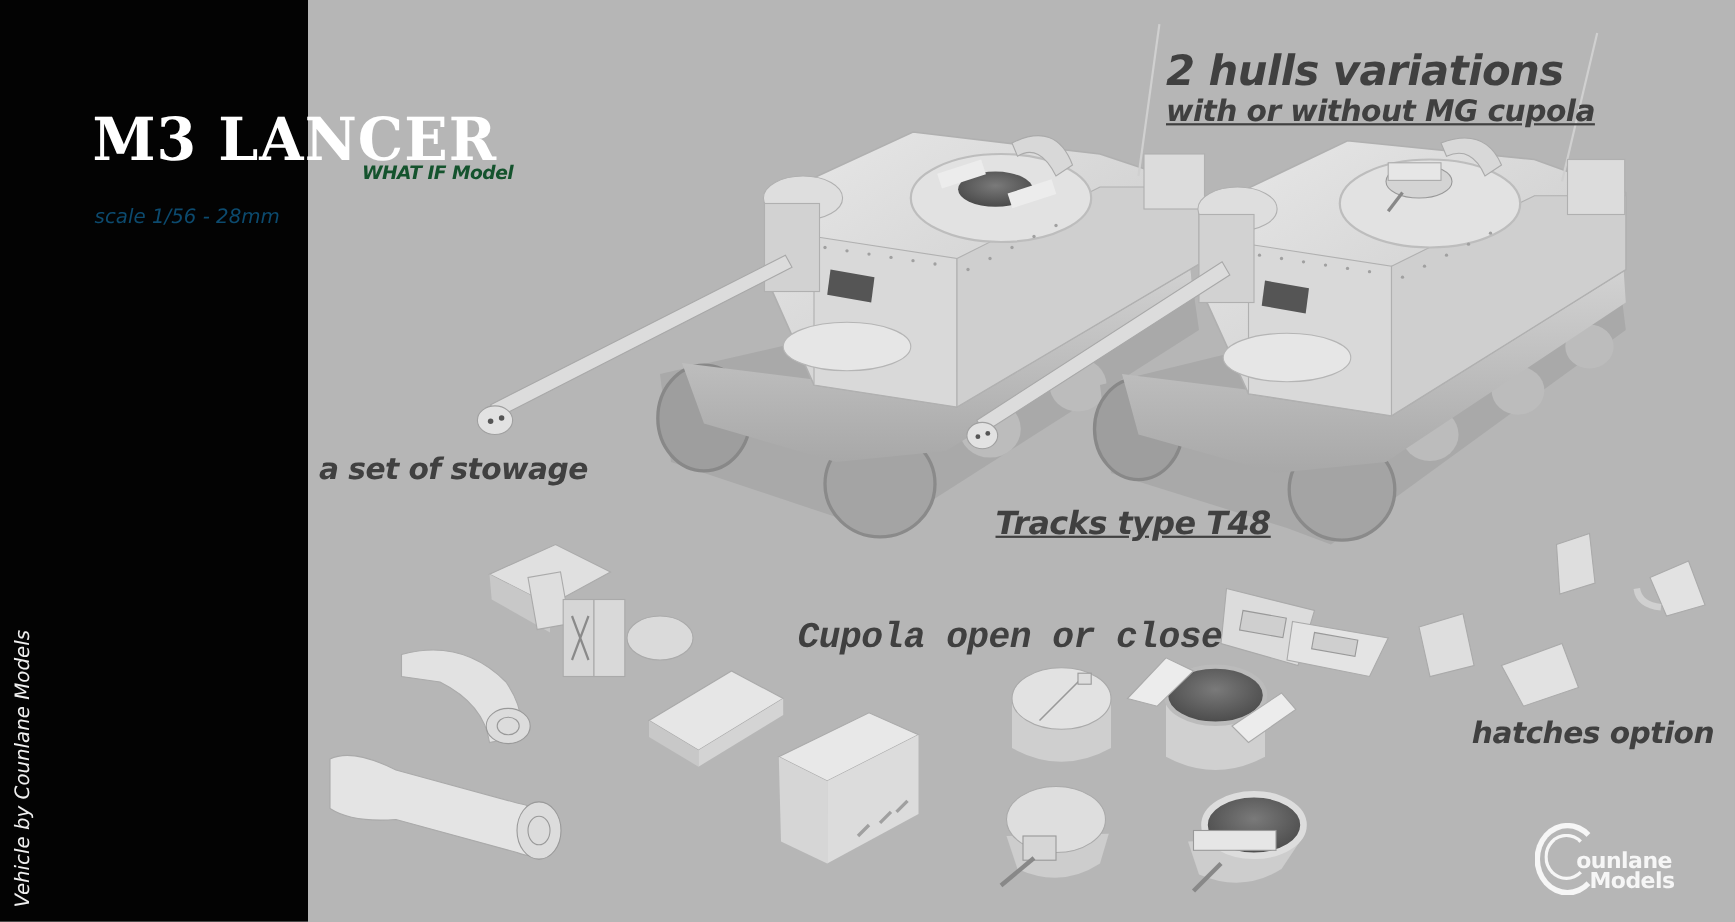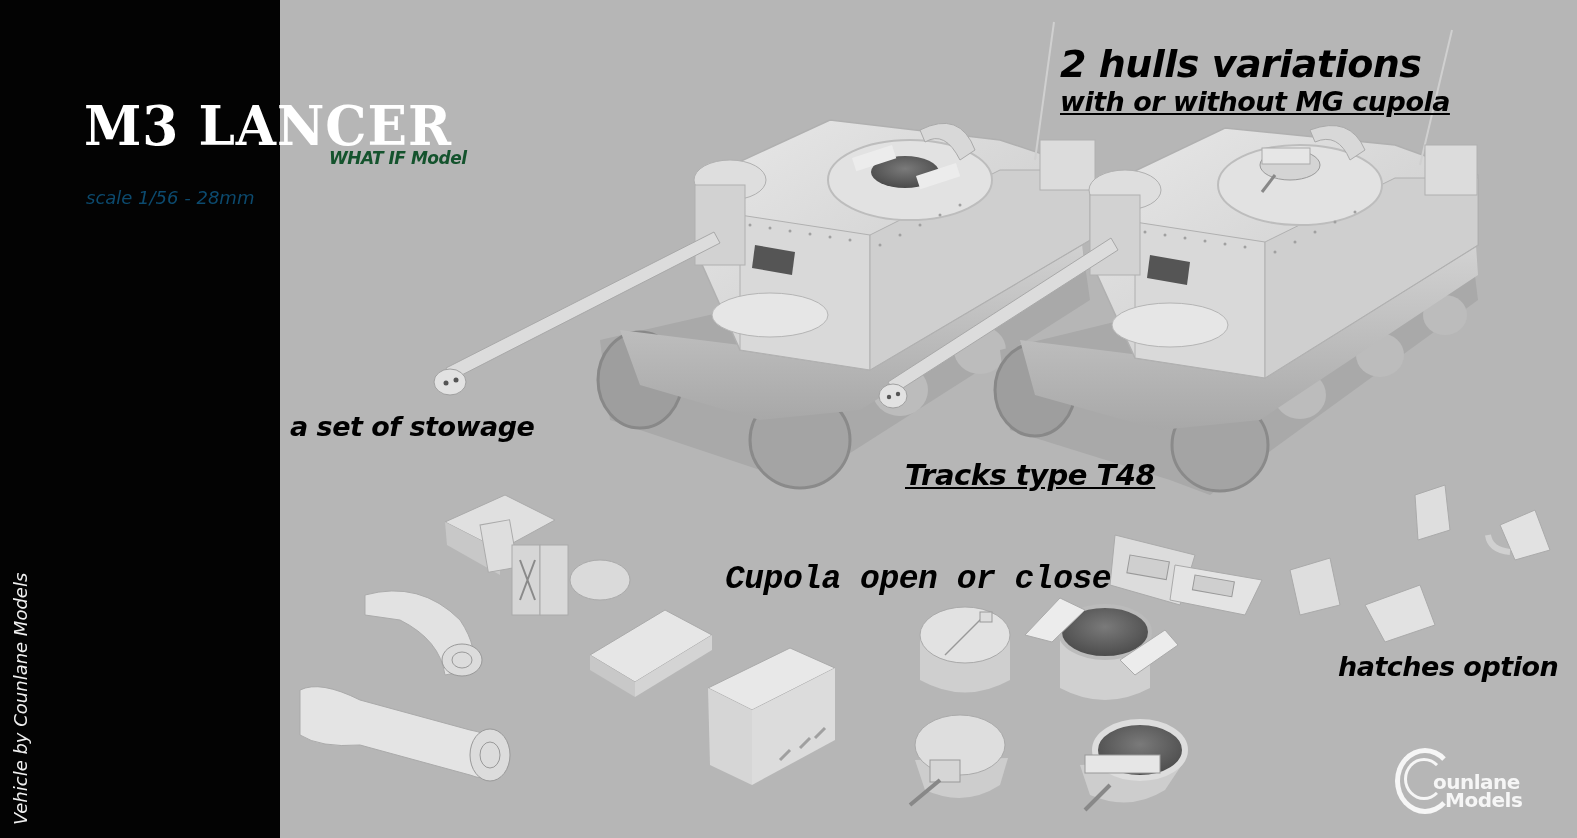--- a/index.html
+++ b/index.html
@@ -28,21 +28,21 @@
     position: absolute; left: 329px; top: 148px; color: #14532d;
     font-family: "DejaVu Sans", sans-serif; font-style: italic; font-weight: bold; font-size: 17px; white-space: nowrap;
     letter-spacing: -0.5px;
   }
   .vertical {
     position: absolute; left: 10px; top: 825px; color: #f0f0f0;
     font-family: "DejaVu Sans", sans-serif; font-style: italic; font-size: 18px;
     transform: rotate(-90deg); transform-origin: left top; white-space: nowrap;
   }
   .label {
-    position: absolute; color: #000000; font-style: italic; font-weight: bold;
+    position: absolute; color: #404040; font-style: italic; font-weight: bold;
     font-family: "DejaVu Sans", sans-serif; white-space: nowrap; letter-spacing: -0.5px;
   }
   .hulls-main { left: 1060px; top: 42px; font-size: 38px; }
   .hulls-sub { left: 1060px; top: 86px; font-size: 27px; text-decoration: underline; }
   .stowage { left: 290px; top: 406px; font-size: 27px; line-height: 42px; }
   .tracks { left: 905px; top: 458px; font-size: 29px; text-decoration: underline; }
   .cupola { left: 725px; top: 561px; font-size: 33px; font-family: Liberation Mono, monospace; }
   .hatches { left: 1338px; top: 646px; font-size: 27px; line-height: 42px; }
   .logo {
     position: absolute; left: 1395px; top: 748px; width: 160px; height: 70px;

